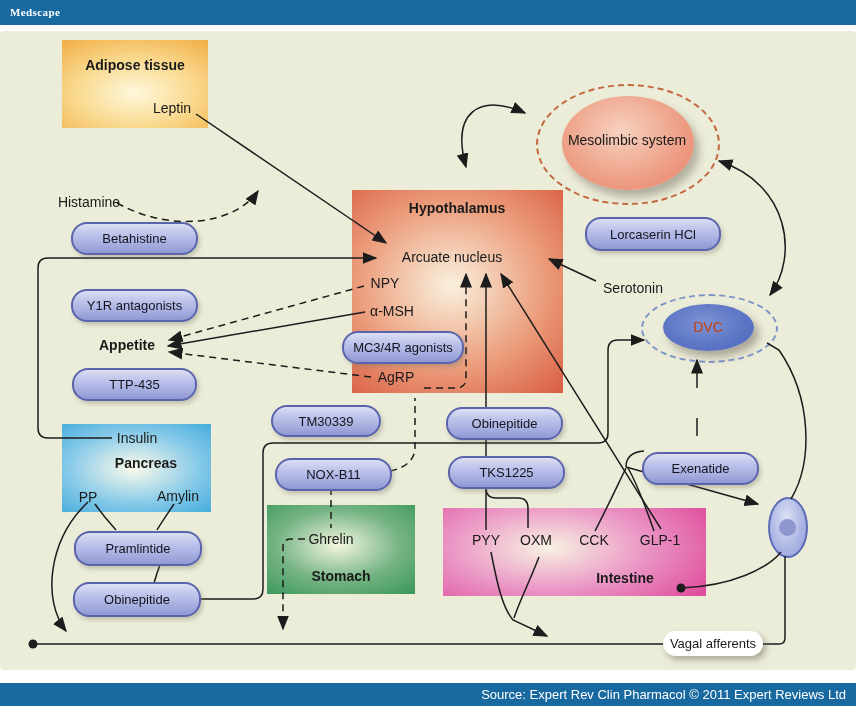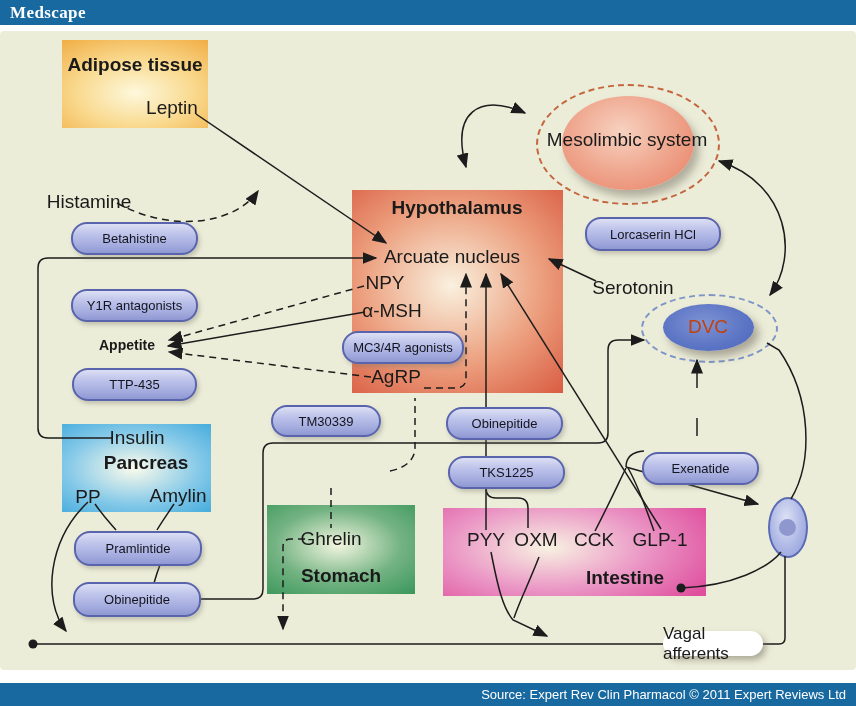--- a/index.html
+++ b/index.html
@@ -1,20 +1,20 @@
 <!DOCTYPE html>
 <html><head>
 <meta charset="utf-8">
 <style>
   html,body{margin:0;padding:0;background:#ffffff;}
   .page{position:relative;width:856px;height:706px;background:#ffffff;overflow:hidden;
         font-family:"Liberation Sans", sans-serif;color:#1a1a1a;}
   .topbar{position:absolute;left:0;top:0;width:856px;height:25px;background:#17699f;}
   .brand{position:absolute;left:10px;top:0;height:25px;line-height:25px;color:#ffffff;
-         font-family:"Liberation Serif", serif;font-weight:bold;font-size:17px;letter-spacing:.4px;cursor:pointer;}
+         font-family:"Liberation Serif", serif;font-weight:bold;font-size:11px;letter-spacing:.4px;cursor:pointer;}
   .bottombar{position:absolute;left:0;top:683px;width:856px;height:23px;background:#17699f;}
   .source{position:absolute;right:10px;top:683px;height:23px;line-height:23px;color:#ffffff;font-size:13px;}
   .canvas{position:absolute;left:0;top:31px;width:856px;height:639px;background:#ecedd9;border-radius:4px;}
 
   .org{position:absolute;z-index:1;}
   .adipose{background:radial-gradient(ellipse 90% 85% at 50% 60%, #fdf8dc 0%, #f9d98e 45%, #f0a83c 95%);}
   .hypo{background:radial-gradient(ellipse 78% 72% at 47% 47%, #f9f1df 0%, #ec9f7e 55%, #d95c42 100%);}
   .pancreas{background:radial-gradient(ellipse 82% 76% at 48% 50%, #fcfbeb 0%, #83c8e8 55%, #37a6da 100%);}
   .stomach{background:radial-gradient(ellipse 85% 80% at 48% 45%, #f3f6e0 0%, #74b383 50%, #2e9152 100%);}
   .intestine{background:radial-gradient(ellipse 70% 90% at 40% 45%, #f8f2e2 0%, #ea93c4 55%, #df4f9d 100%);}
@@ -27,25 +27,25 @@
   .dvc-fill{background:radial-gradient(ellipse at 45% 40%, #7e93d4 0%, #5b74c4 60%, #4e66ba 100%);
             box-shadow:5px 6px 8px rgba(105,95,85,.5);}
   .cell{background:radial-gradient(ellipse at 45% 35%, #dde2f4 0%, #aab4e4 60%, #8f9bd4 100%);
         border:2px solid #5b6cb6;}
   .nucleus{background:#8f97cf;border-radius:50%;}
 
   .pill{position:absolute;z-index:3;display:flex;align-items:center;justify-content:center;
         border:2px solid #5a64ac;border-radius:16px;font-size:13px;color:#14141e;
         background:linear-gradient(180deg,#dcdff4 0%,#bdc3ea 35%,#a6aee0 70%,#8f98d2 100%);
         box-shadow:2px 3px 4px rgba(115,115,100,.35);}
-  .lbl{position:absolute;z-index:3;transform:translate(-50%,-50%);font-size:19px;white-space:nowrap;}
+  .lbl{position:absolute;z-index:3;transform:translate(-50%,-50%);font-size:14px;white-space:nowrap;}
   .bold{font-weight:bold;}
   .white{color:#c2410c;}
   .vagal{position:absolute;z-index:4;display:flex;align-items:center;justify-content:center;
-         background:#ffffff;border-radius:13px;font-size:17px;
+         background:#ffffff;border-radius:13px;font-size:13px;
          box-shadow:3px 4px 6px rgba(110,105,90,.5);}
   svg.wires{position:absolute;left:0;top:0;z-index:2;pointer-events:none;}
 </style>
 </head>
 <body>
 
 <div class="page">
 
   <div class="topbar"></div>
   <div class="brand">Medscape</div>
@@ -134,20 +134,21 @@
 
       <path d="M305,539 L291,539 Q283,539 283,547 L283,629" marker-end="url(#ar)"></path>
     </g>
   </svg>
 
   <div class="pill" style="left:71px;top:222px;width:123px;height:29px;">Betahistine</div>
   <div class="pill" style="left:71px;top:289px;width:123px;height:29px;">Y1R antagonists</div>
   <div class="pill" style="left:72px;top:368px;width:121px;height:29px;">TTP-435</div>
   <div class="pill" style="left:342px;top:331px;width:118px;height:29px;">MC3/4R agonists</div>
   <div class="pill" style="left:271px;top:405px;width:106px;height:28px;">TM30339</div>
+  <div class="pill" style="left:275px;top:458px;width:113px;height:29px;">NOX-B11</div>
   <div class="pill" style="left:74px;top:531px;width:124px;height:31px;text-align:center;">Pramlintide</div>
   <div class="pill" style="left:73px;top:582px;width:124px;height:31px;">Obinepitide</div>
   <div class="pill" style="left:446px;top:407px;width:113px;height:29px;">Obinepitide</div>
   <div class="pill" style="left:448px;top:456px;width:113px;height:29px;">TKS1225</div>
   <div class="pill" style="left:585px;top:217px;width:132px;height:30px;">Lorcaserin HCl</div>
   <div class="pill" style="left:642px;top:437px;width:113px;height:29px;margin-top:15px;">Exenatide</div>
 
   <div class="lbl bold" style="left:135px;top:65px;">Adipose tissue</div>
   <div class="lbl" style="left:172px;top:108px;">Leptin</div>
 

